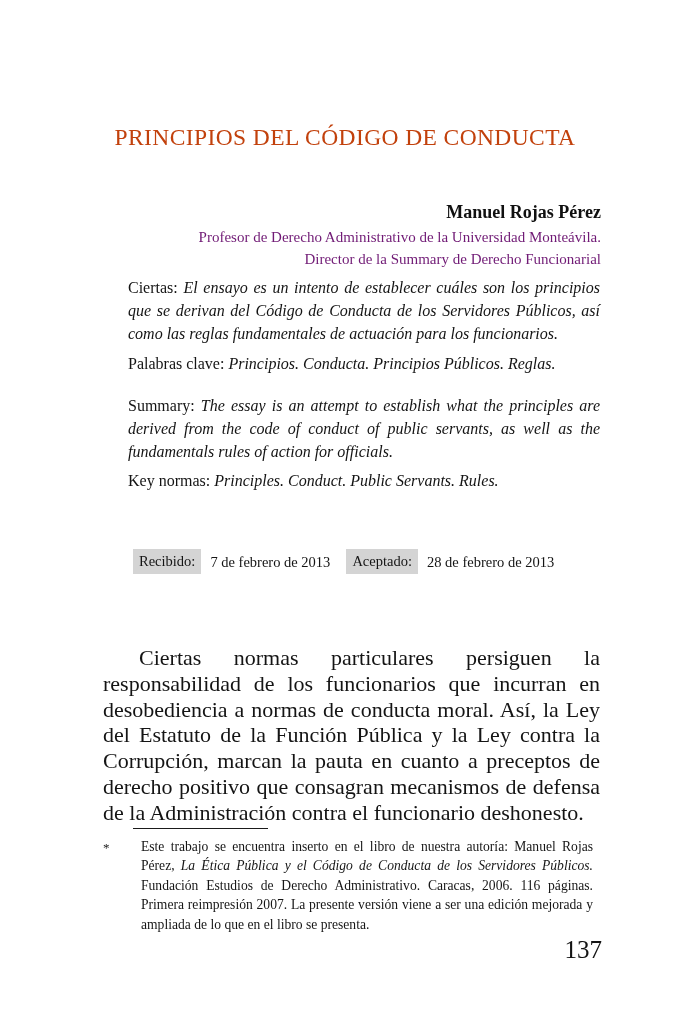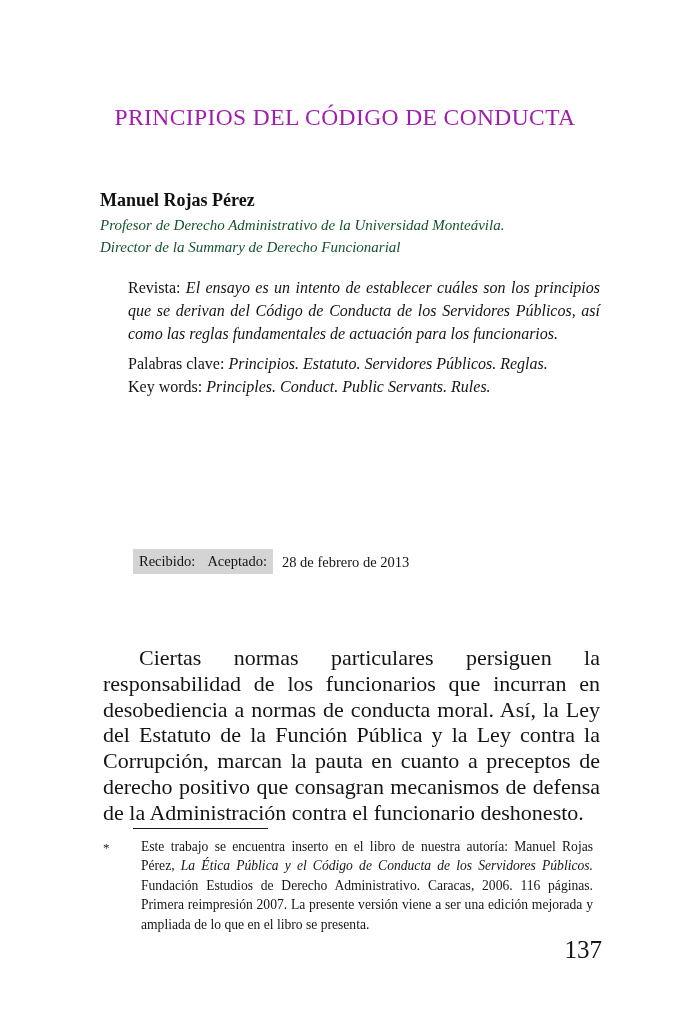--- a/index.html
+++ b/index.html
@@ -27,48 +27,49 @@
     position: absolute;
     left: 95px;
     top: 102px;
     width: 500px;
     text-align: center;
   }
   .title-line {
     font-size: 23.5px;
     line-height: 31px;
     letter-spacing: 0.4px;
-    color: #a21caf;
+    color: #c2410c;
     white-space: nowrap;
+    margin-top: 20px;
   }
   .title-star {
     font-size: 13px;
     vertical-align: super;
     line-height: 0;
     padding-left: 3px;
   }
 
   
   .author-block {
     position: absolute;
     left: 100px;
-    top: 188px;
+    top: 200px;
     width: 501px;
+    text-align: right;
   }
   .author-name {
     font-size: 18px;
     font-weight: bold;
     line-height: 24px;
     color: #101010;
   }
   .affiliation {
     font-size: 15px;
-    font-style: italic;
     line-height: 21.5px;
-    color: #14532d;
+    color: #701a75;
     margin-top: 3px;
   }
 
   
   .abstract-block {
     position: absolute;
     left: 128px;
     top: 276px;
     width: 472px;
   }
@@ -193,31 +194,33 @@
   <div class="author-block">
     <div class="author-name">Manuel Rojas Pérez</div>
     <div class="affiliation">
       <div>Profesor de Derecho Administrativo de la Universidad Monteávila.</div>
       <div>Director de la Summary de Derecho Funcionarial</div>
     </div>
   </div>
 
   <div class="abstract-block">
 
-    <p class="abs-para"><span class="abs-label">Revista:</span> <span class="abs-text">El ensayo es un intento de establecer cuáles son los principios que se derivan del Código de Conducta de los Servidores Públicos, así como las reglas fundamentales de actuación para los funcionarios.</span></p>
-
-    <p class="abs-para tight"><span class="abs-label">Palabras clave:</span> <span class="abs-text">Principios. Estatuto. Servidores Públicos. Reglas.</span></p>
-
-
-    <p class="abs-para tight"><span class="abs-label">Key words:</span> <span class="abs-text">Principles. Conduct. Public Servants. Rules.</span></p>
+    <p class="abs-para"><span class="abs-label">Ciertas:</span> <span class="abs-text">El ensayo es un intento de establecer cuáles son los principios que se derivan del Código de Conducta de los Servidores Públicos, así como las reglas fundamentales de actuación para los funcionarios.</span></p>
+
+    <p class="abs-para tight"><span class="abs-label">Palabras clave:</span> <span class="abs-text">Principios. Conducta. Principios Públicos. Reglas.</span></p>
+
+    <p class="abs-para gap-before-summary"><span class="abs-label">Summary:</span> <span class="abs-text">The essay is an attempt to establish what the principles are derived from the code of conduct of public servants, as well as the fundamentals rules of action for officials.</span></p>
+
+    <p class="abs-para tight"><span class="abs-label">Key normas:</span> <span class="abs-text">Principles. Conduct. Public Servants. Rules.</span></p>
 
   </div>
 
   <div class="dates-row">
     <span class="date-badge">Recibido:</span>
+    <span class="date-value">7 de febrero de 2013</span>
     <span class="date-badge">Aceptado:</span>
     <span class="date-value">28 de febrero de 2013</span>
   </div>
 
   <div class="body-block">
     <p class="body-para">Ciertas normas particulares persiguen la responsabilidad de los funcionarios que incurran en desobediencia a normas de conducta moral. Así, la Ley del Estatuto de la Función Pública y la Ley contra la Corrupción, marcan la pauta en cuanto a preceptos de derecho positivo que consagran mecanismos de defensa de la Administración contra el funcionario deshonesto.</p>
   </div>
 
   <div class="footnote-block">
     <div class="footnote-rule"></div>

